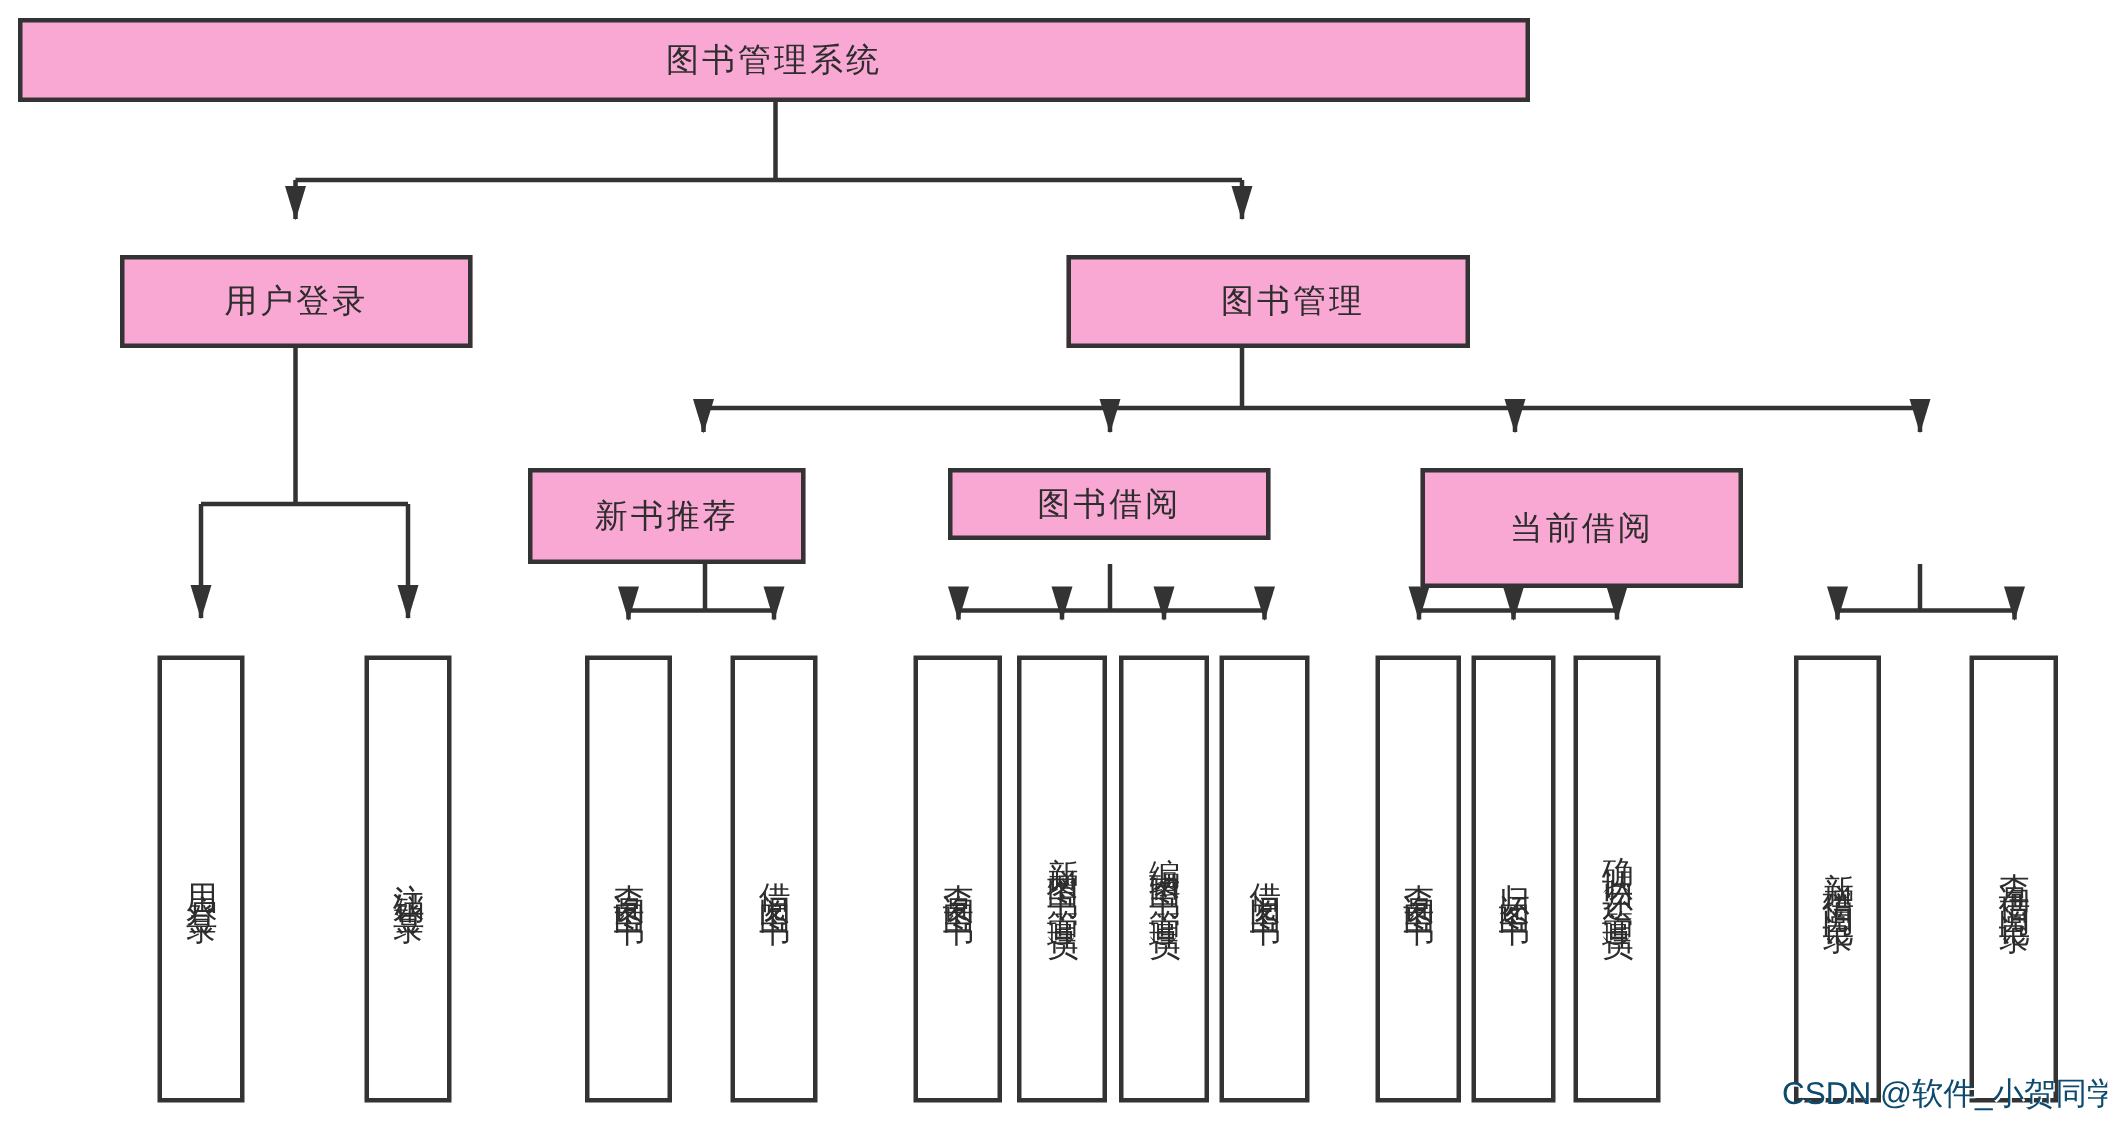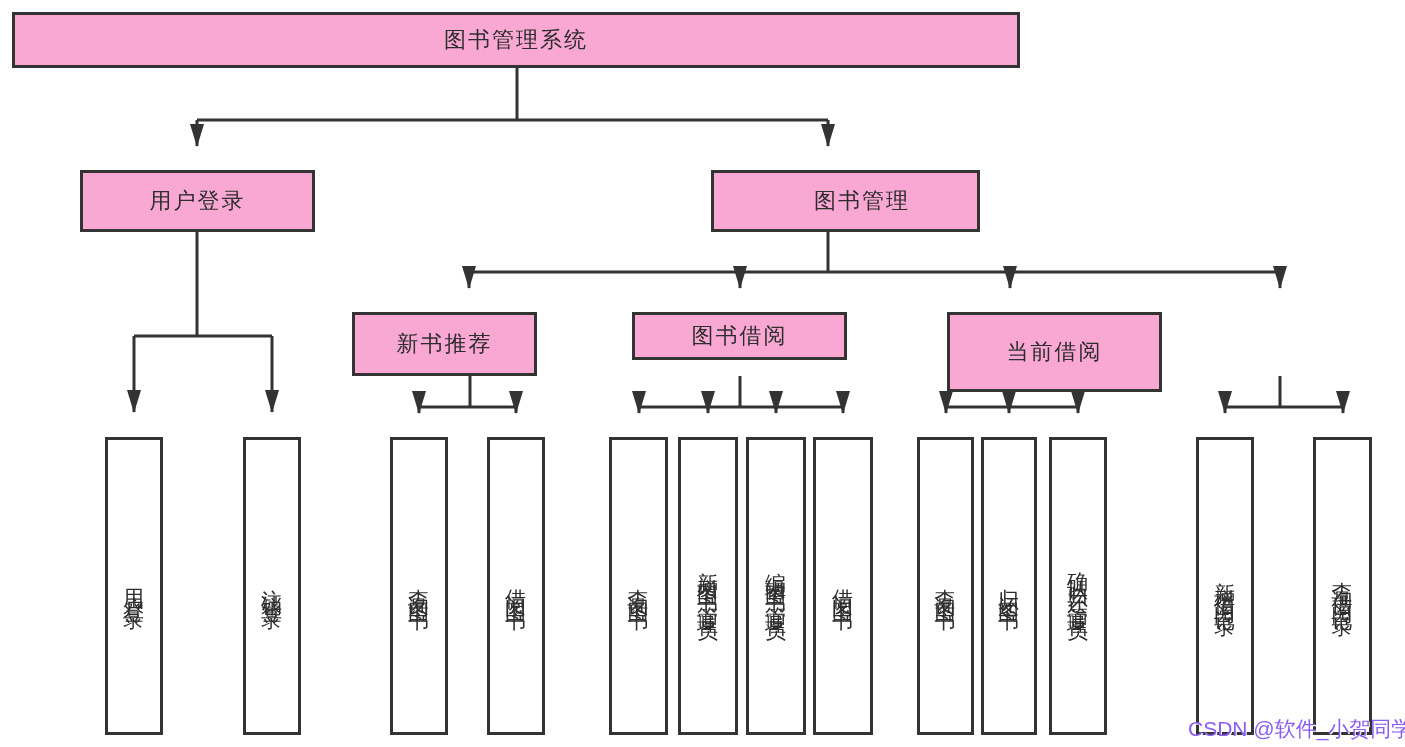--- a/index.html
+++ b/index.html
@@ -77,21 +77,21 @@
   #leaf-cb-confirm      { left: 1049px; width: 58px; }
   #leaf-br-add          { left: 1196px; width: 58px; }
   #leaf-br-query        { left: 1313px; width: 59px; }
 
   #watermark {
     position: absolute;
     left: 1188px;
     top: 715px;
     width: 210px;
     font-size: 21px;
-    color: #8b5cf6;
+    color: #0c4a6e;
     text-shadow: 1px 1px 0 #ffffff;
     white-space: nowrap;
     z-index: 10;
   }
 </style>
 </head>
 <body>
 
 <div id="canvas">
 

